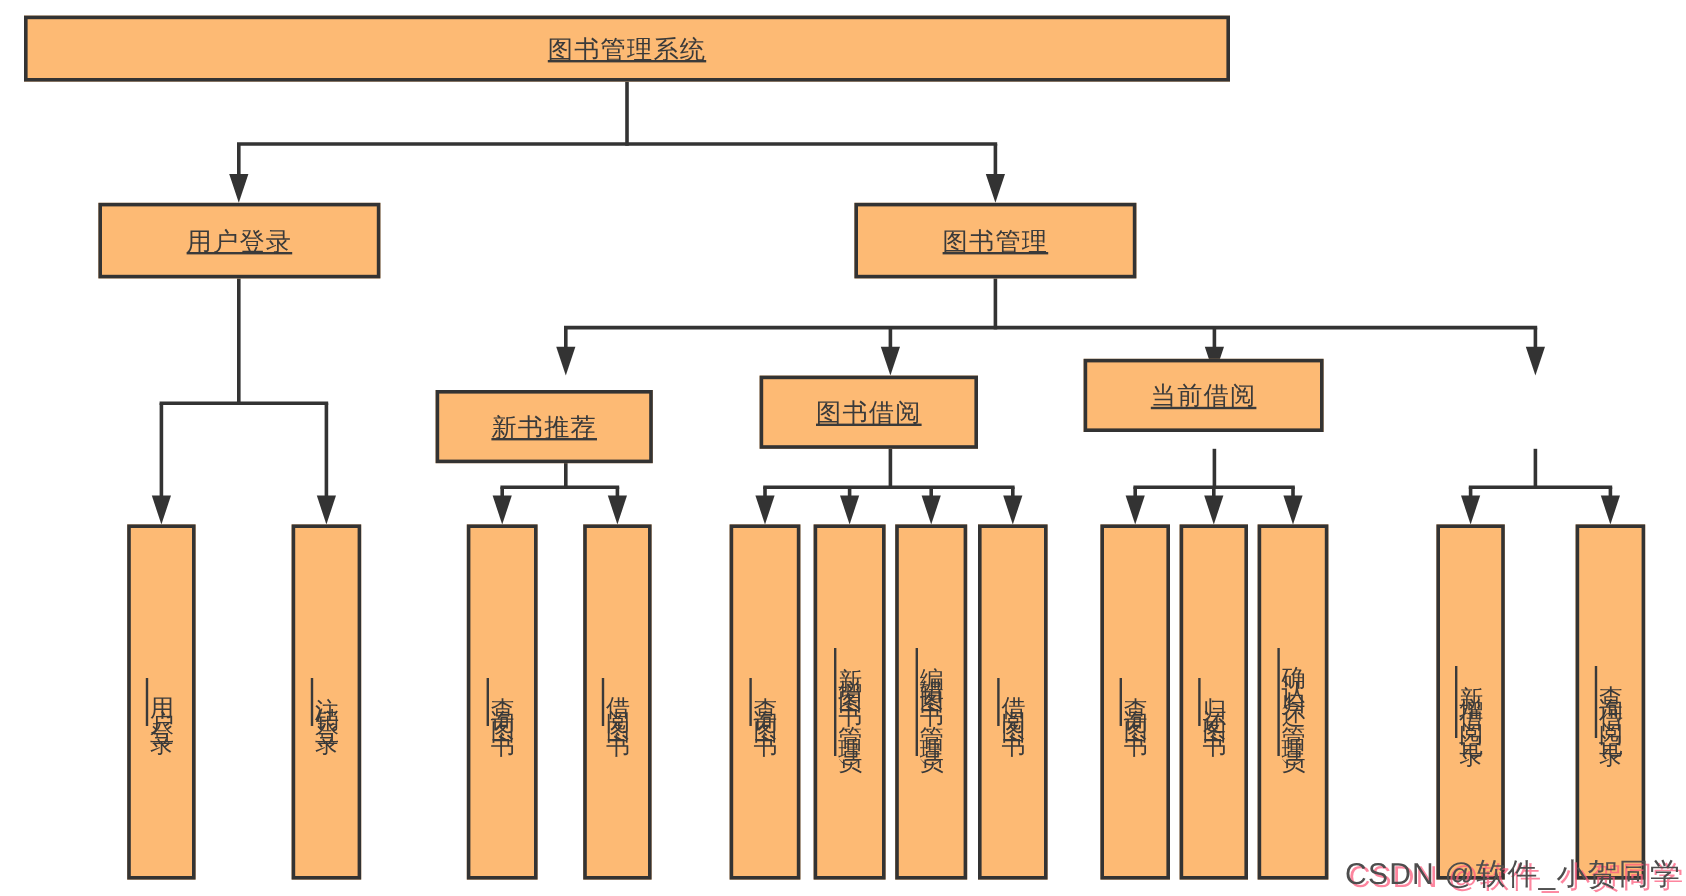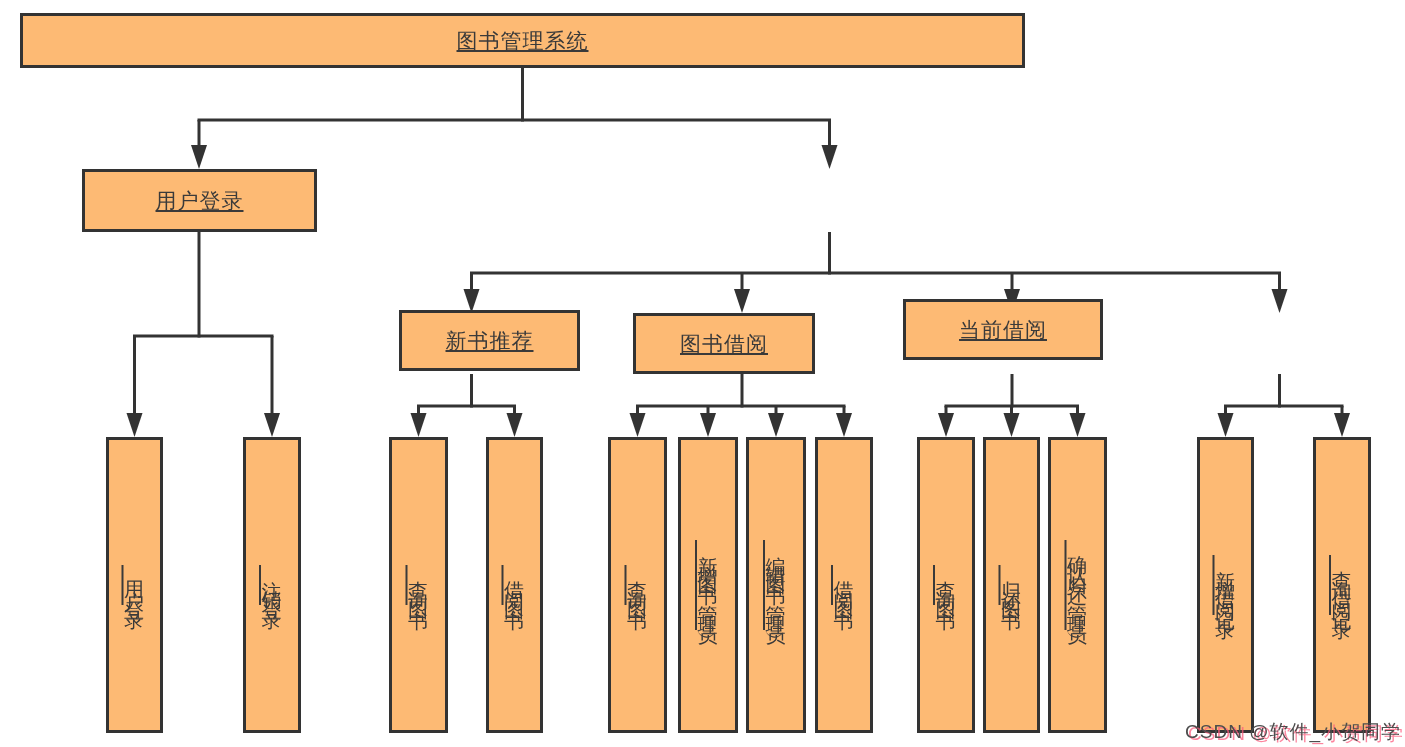--- a/index.html
+++ b/index.html
@@ -42,21 +42,21 @@
     text-orientation: mixed;
     font-size: 20px;
     letter-spacing: 10px;
     line-height: 1.0;
     color: #3a3a3a;
   }
   .watermark {
     position: absolute;
     right: 4px;
     bottom: 2px;
-    font-size: 19px;
+    font-size: 25px;
     color: #4d4d4d;
     text-shadow: 3px 2px 0 rgba(252, 92, 125, 0.75);
     white-space: nowrap;
     letter-spacing: 1px;
   }
 </style>
 </head>
 <body>
 
 <div class="canvas">
@@ -139,22 +139,25 @@
     </g>
   </svg>
 
   <div class="node hbox" style="left:20px; top:13px; width:1005px; height:55px;">
     <span>图书管理系统</span>
   </div>
 
   <div class="node hbox" style="left:82px; top:169px; width:235px; height:63px;">
     <span>用户登录</span>
   </div>
-
-  <div class="node hbox" style="left:363px; top:310px; width:181px; height:61px;margin-left:36px;">
+  <div class="node hbox" style="left:712px; top:169px; width:235px; height:63px;">
+    <span>图书管理</span>
+  </div>
+
+  <div class="node hbox" style="left:363px; top:325px; width:181px; height:61px;">
     <span>新书推荐</span>
   </div>
   <div class="node hbox" style="left:633px; top:313px; width:182px; height:61px;">
     <span>图书借阅</span>
   </div>
   <div class="node hbox" style="left:903px; top:299px; width:200px; height:61px;">
     <span>当前借阅</span>
   </div>
 
   <div class="node vbox" style="left:106px; top:437px; width:57px; height:296px;">

